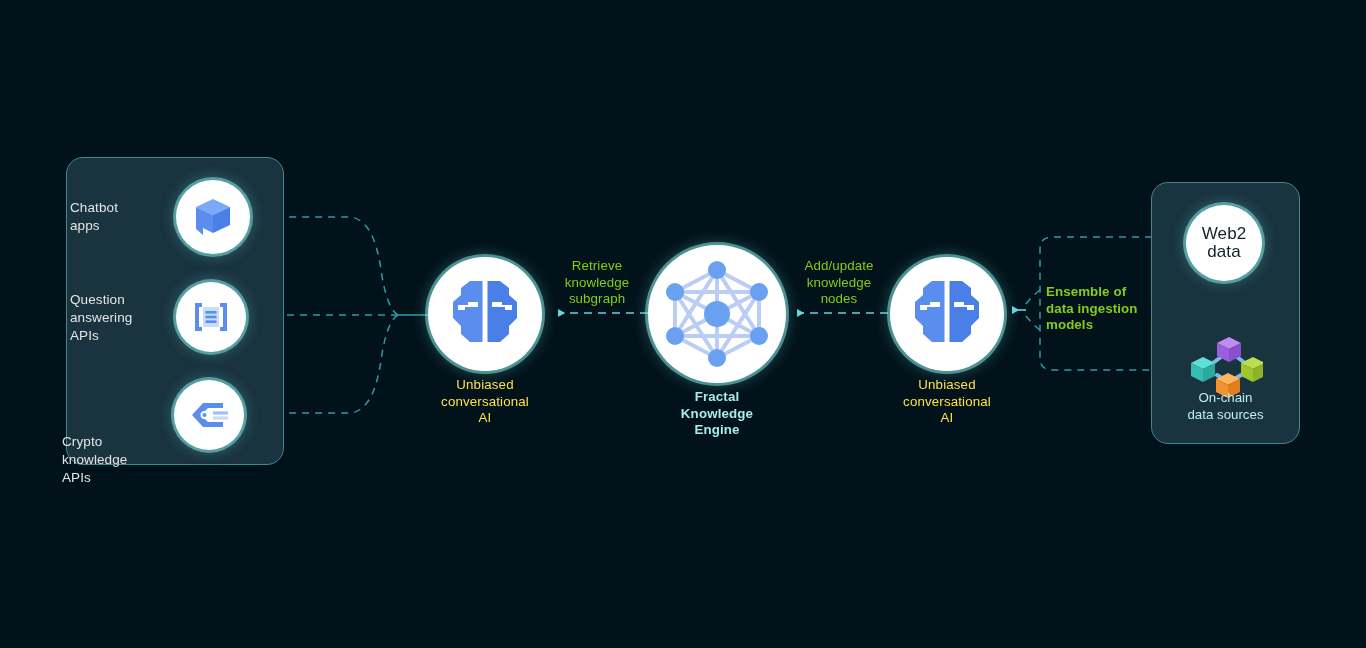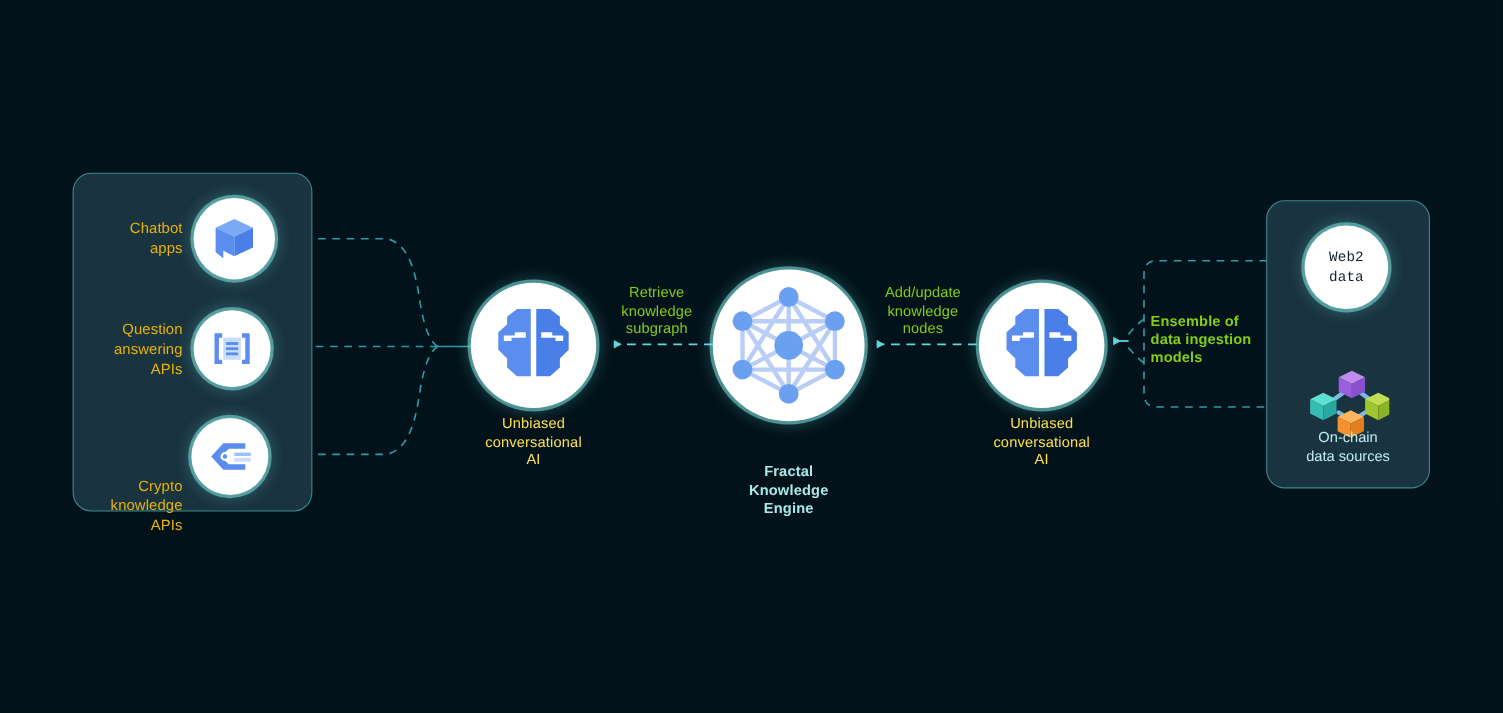--- a/index.html
+++ b/index.html
@@ -39,57 +39,55 @@
   }
   .panel {
     position: absolute;
     background: #19333f;
     border: 1.4px solid #3c8a8c;
     border-radius: 17px;
     box-sizing: border-box;
   }
   .side-label {
     position: absolute;
-    color: #eab308;
+    color: #e5e5e5;
     font-size: 13.5px;
     line-height: 18px;
-    text-align: right;
+    text-align: left;
     letter-spacing: 0.1px;
   }
   .node-caption {
     position: absolute;
     color: #fde047;
     font-size: 13.3px;
     line-height: 16.5px;
     text-align: center;
     letter-spacing: 0.15px;
   }
   .node-caption.strong {
     color: #a9e9ea;
     font-weight: bold;
-    margin-top: 32px;
   }
   .edge-label {
     position: absolute;
     color: #84cc16;
     font-size: 13.3px;
     line-height: 16.5px;
     text-align: center;
     letter-spacing: 0.1px;
   }
   .edge-label.left-align {
     text-align: left;
   }
   .circle-text {
     color: #14222c;
-    font-size: 13px;
+    font-size: 17px;
     line-height: 18px;
     text-align: center;
     letter-spacing: 0.1px;
-    font-family: Liberation Mono, monospace;
   }
   .cubes-caption {
     position: absolute;
     color: #bfeef0;
     font-size: 13.3px;
     line-height: 16.5px;
     text-align: center;
   }
 </style>
 </head>

